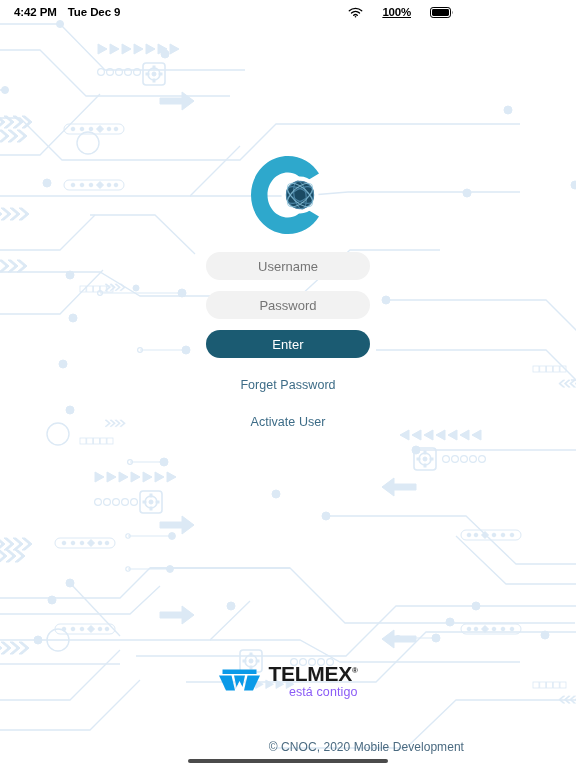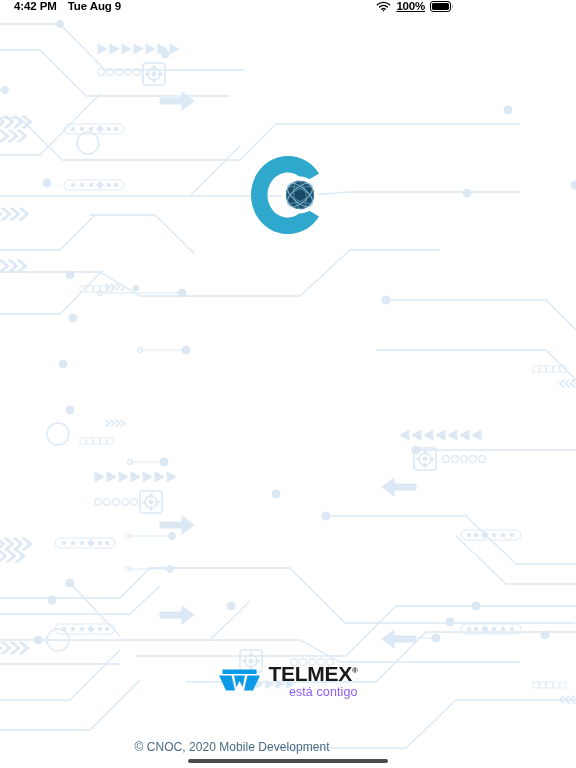--- a/index.html
+++ b/index.html
@@ -21,29 +21,29 @@
     position:absolute; inset:0;
     z-index:0;
     pointer-events:none;
   }
   .bg-pattern svg { display:block; width:576px; height:768px; }
 
   
   .status-bar {
     position:absolute; top:0; left:0;
     width:468px; height:24px;
-    display:flex; align-items:flex-start;
+    display:flex; align-items:center;
     padding:0 14px;
     z-index:10;
     font-size:11.5px;
     color:#000;
     font-weight:600;
   }
   .sb-left { display:flex; align-items:center; gap:11px; }
-  .sb-right { margin-left:auto; display:flex; align-items:center; gap:5px;text-decoration:underline; }
+  .sb-right { margin-left:auto; display:flex; align-items:center; gap:19px;text-decoration:underline; }
   .sb-time { letter-spacing:-0.1px; }
   .sb-date { letter-spacing:-0.1px; }
   .sb-pct { font-size:11.5px; letter-spacing:-0.2px; }
   .wifi-icon { width:15px; height:11px; display:block; }
   .battery-icon { width:24px; height:11px; display:block; }
 
   .logo-wrap {
     position:absolute;
     top:150px; left:50%;
     transform:translateX(-50%);
@@ -124,21 +124,21 @@
     color:#8b5cf6;
     margin-top:2px;
     text-align:right;
     letter-spacing:0.1px;
   }
 
   
   .footer {
     position:absolute;
     bottom:14px; left:0; width:464px;
-    text-align:center;
+    text-align:right;
     font-size:12px;
     color:#4a6a80;
     letter-spacing:0.05px;
     margin-top:24px;
   }
 
   .home-indicator {
     position:absolute;
     bottom:5px; left:50%;
     transform:translateX(-50%);
@@ -421,21 +421,21 @@
           <path d="M70 583 L120 636" fill="none" stroke-width="1.3"></path>
         </g>
 
       </g>
     </svg>
   </div>
 
   <div class="status-bar">
     <div class="sb-left">
       <span class="sb-time">4:42 PM</span>
-      <span class="sb-date">Tue Aug 9</span>
+      <span class="sb-date">Tue Dec 9</span>
     </div>
     <div class="sb-right">
       <span>
         <svg class="wifi-icon" viewBox="0 0 16 12" fill="none" stroke="#000" stroke-width="1.4" stroke-linecap="round">
           <path d="M1.2 4.1 A10 10 0 0 1 14.8 4.1"></path>
           <path d="M3.6 6.6 A6.6 6.6 0 0 1 12.4 6.6"></path>
           <path d="M6 9.1 A3 3 0 0 1 10 9.1"></path>
           <circle cx="8" cy="10.6" r="0.9" fill="#000" stroke="none"></circle>
         </svg>
       </span>
@@ -474,20 +474,27 @@
         <ellipse cx="57" cy="45" rx="6" ry="14" transform="rotate(-10 57 45)"></ellipse>
         <ellipse cx="57" cy="45" rx="13.6" ry="13.6"></ellipse>
       </g>
       <g fill="none" stroke="#8fc6dd" stroke-width="1" opacity="0.8">
         <ellipse cx="57" cy="45" rx="15.5" ry="7.5" transform="rotate(-42 57 45)"></ellipse>
         <ellipse cx="57" cy="45" rx="15.5" ry="7.5" transform="rotate(42 57 45)"></ellipse>
       </g>
     </svg>
   </div>
 
+  <div class="form">
+    <input class="field" type="text" placeholder="Username" style="">
+    <input class="field" type="password" placeholder="Password" style="">
+    <button class="enter-btn">Enter</button>
+    <a class="link" href="#">Forget Password</a>
+    <a class="link second" href="#">Activate User</a>
+  </div>
 
   <div class="telmex">
     <span>
       <svg class="telmex-mark" viewBox="0 0 42 24" xmlns="http://www.w3.org/2000/svg">
         <rect x="4" y="1.5" width="34" height="4.5" fill="#0a9ae8"></rect>
         <path d="M0.5 7.5 L13 7.5 L16.5 22.5 L7.5 22.5 Z" fill="#0a9ae8"></path>
         <path d="M41.5 7.5 L29 7.5 L25.5 22.5 L34.5 22.5 Z" fill="#0a9ae8"></path>
         <path d="M15.5 7.5 L26.5 7.5 L24 19 L21 13 L18 19 Z" fill="#0a9ae8"></path>
         <path d="M16.9 22.5 L21 13.6 L25.1 22.5 Z" fill="#ffffff"></path>
       </svg>

